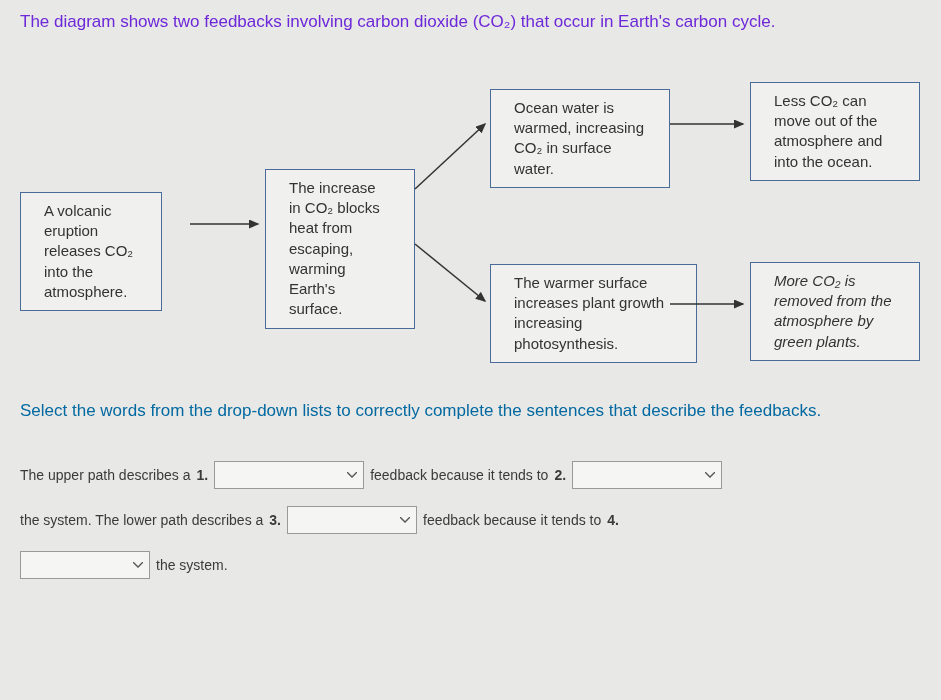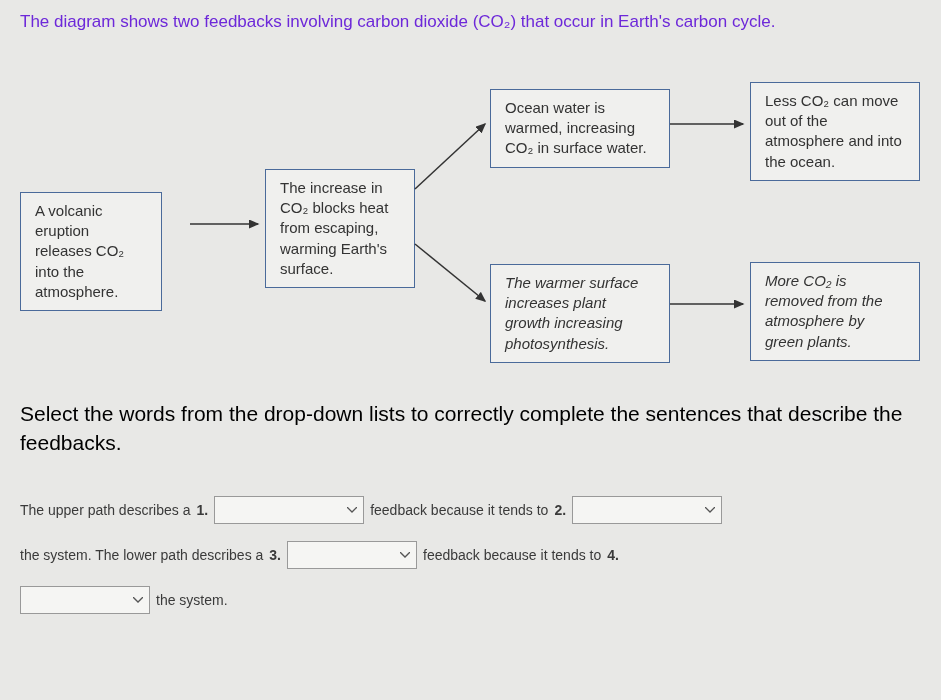--- a/index.html
+++ b/index.html
@@ -25,36 +25,36 @@
     .diagram {
       position: relative;
       width: 900px;
       height: 300px;
       margin-bottom: 20px;
     }
     .box {
       position: absolute;
       background: #f0f0ee;
       border: 1px solid #4a6a9a;
-      padding: 8px 14px;
+      padding: 8px 23px;
       font-size: 15px;
       line-height: 1.35;
       color: #333;
     }
     .box.b1 { left: 0px; top: 118px; width: 142px; }
     .box.b2 { left: 245px; top: 95px; width: 150px; }
     .box.b3 { left: 470px; top: 15px; width: 180px; }
     .box.b4 { left: 730px; top: 8px; width: 170px; }
-    .box.b5 { left: 470px; top: 190px; width: 180px; font-style: italic; }
+    .box.b5 { left: 470px; top: 190px; width: 207px; }
     .box.b6 { left: 730px; top: 188px; width: 170px; font-style: italic; }
     .instruction {
-      font-size: 21px;
+      font-size: 17px;
       line-height: 1.4;
       margin: 25px 0 35px 0;
-      color: #000000;
+      color: #0369a1;
     }
     .sentence-block {
       font-size: 14px;
       line-height: 2.5;
       color: #3a3a3a;
     }
     .sentence-line {
       margin-bottom: 10px;
       display: flex;
       flex-wrap: wrap;

